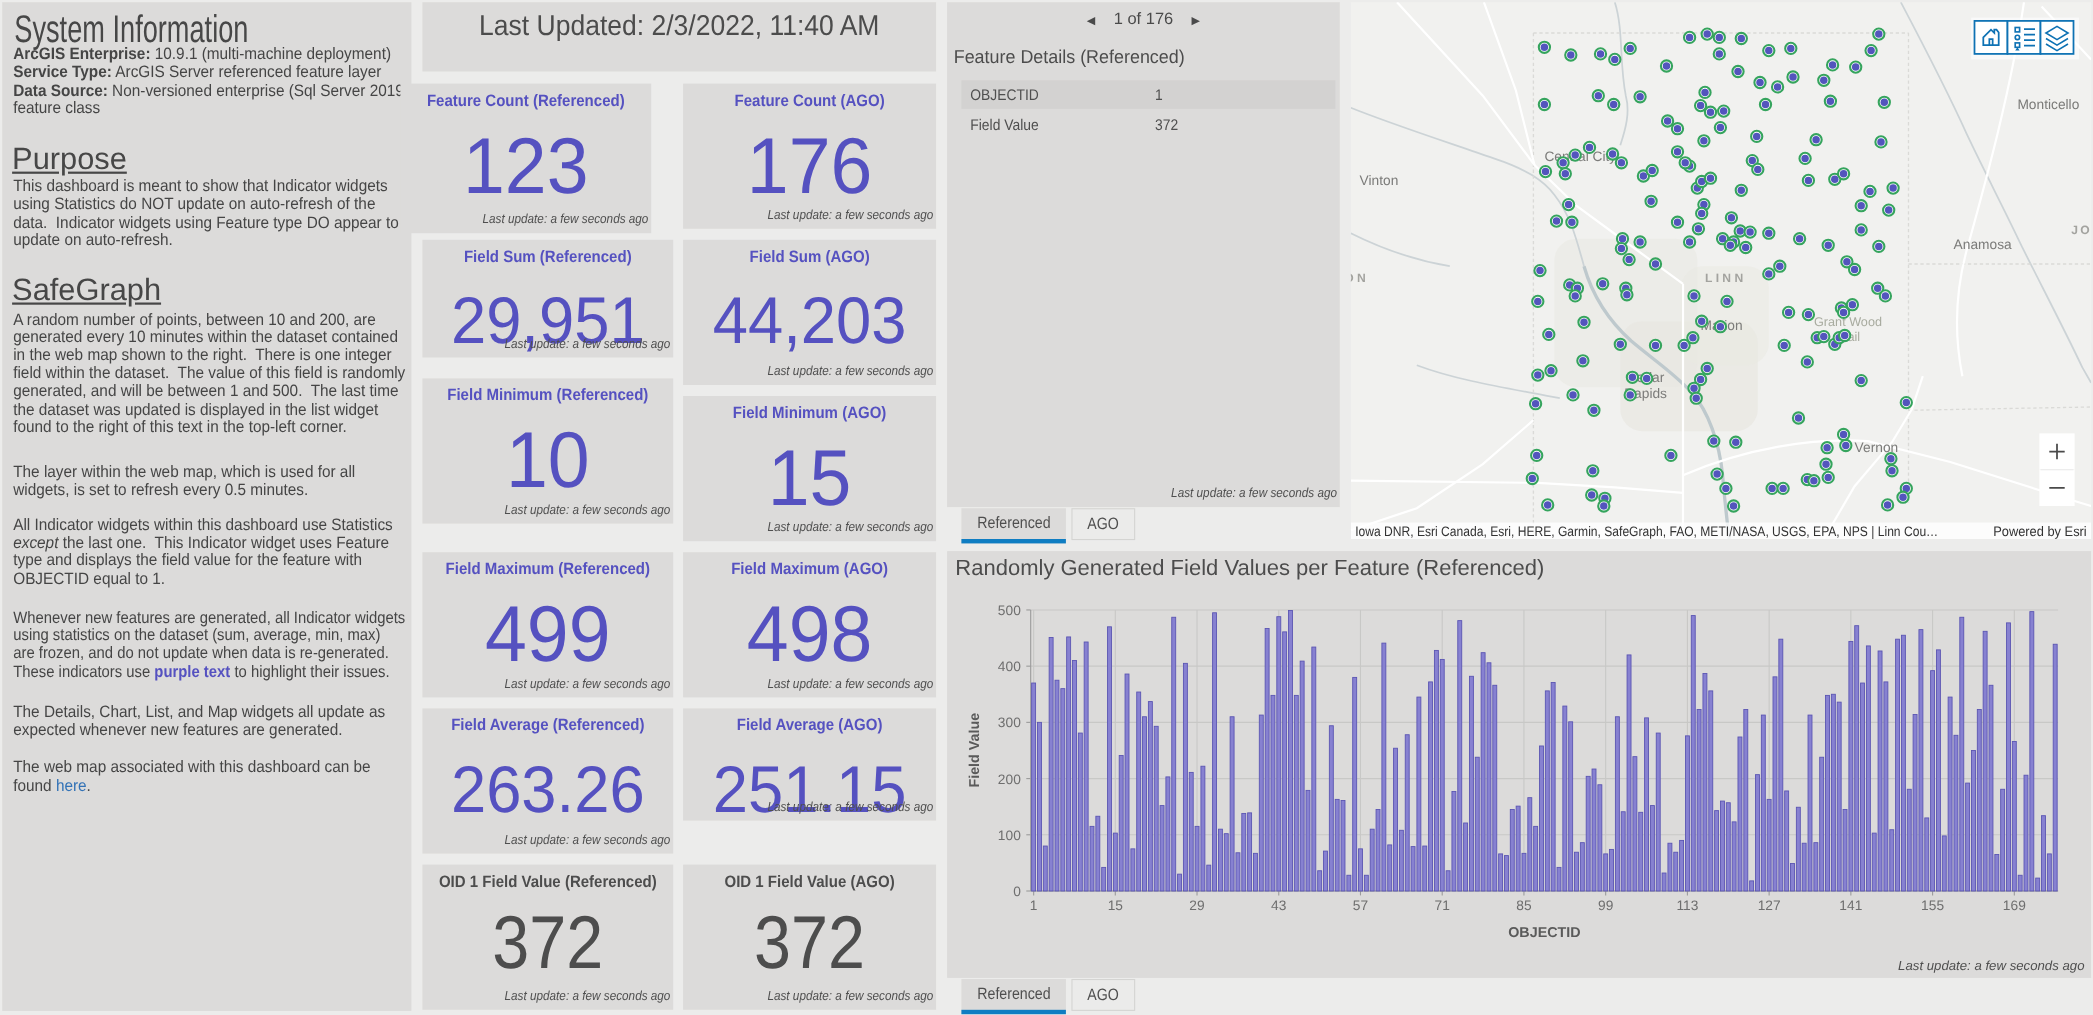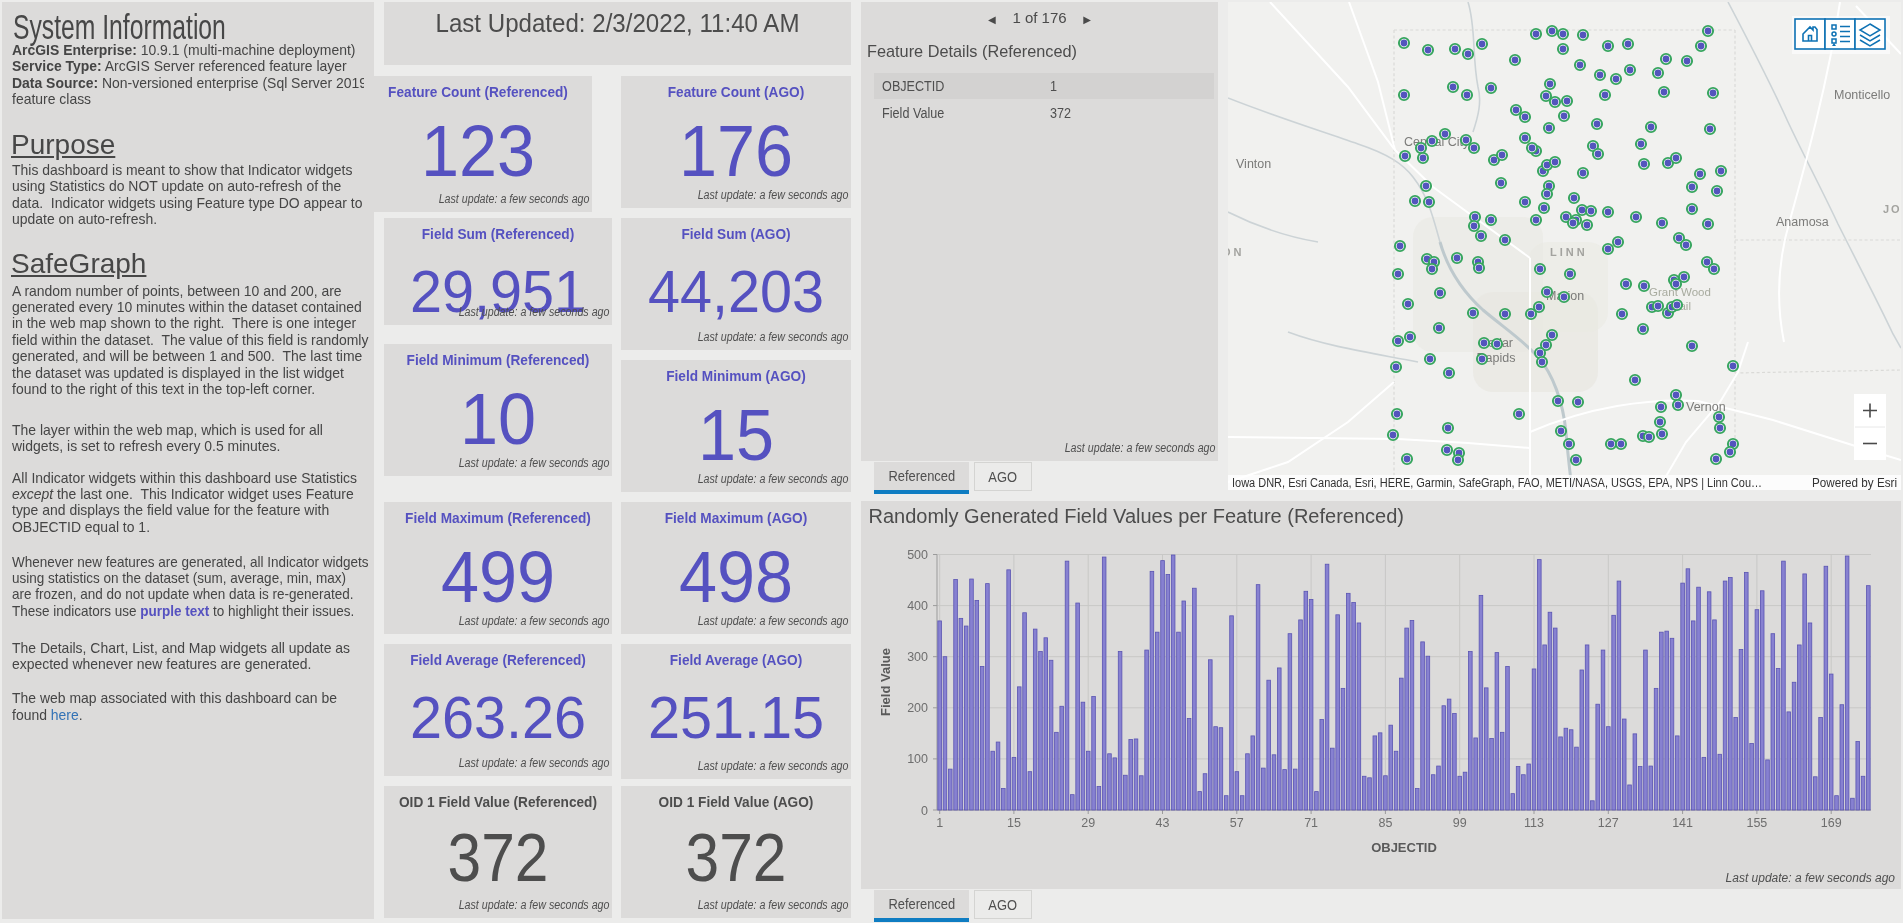--- a/index.html
+++ b/index.html
@@ -101,21 +101,21 @@
 <div class="p" style="left:621px;top:502px;width:230px;height:132px;">
 <div class="card-title" style="color:#5551c0">Field Maximum (AGO)</div>
 <div class="num small" style="color:#5551c0;">498</div>
 <div class="lu">Last update: a few seconds ago</div>
 </div>
 <div class="p" style="left:384px;top:644px;width:228px;height:132px;">
 <div class="card-title" style="color:#5551c0">Field Average (Referenced)</div>
 <div class="num wide" style="color:#5551c0;">263.26</div>
 <div class="lu">Last update: a few seconds ago</div>
 </div>
-<div class="p" style="left:621px;top:644px;width:230px;height:135px;">
+<div class="p" style="left:621px;top:644px;width:230px;height:102px;">
 <div class="card-title" style="color:#5551c0">Field Average (AGO)</div>
 <div class="num wide" style="color:#5551c0;">251.15</div>
 <div class="lu">Last update: a few seconds ago</div>
 </div>
 <div class="p" style="left:384px;top:786px;width:228px;height:132px;">
 <div class="card-title" style="color:#4d4d4d">OID 1 Field Value (Referenced)</div>
 <div class="num oid" style="color:#4d4d4d;">372</div>
 <div class="lu">Last update: a few seconds ago</div>
 </div>
 <div class="p" style="left:621px;top:786px;width:230px;height:132px;">

